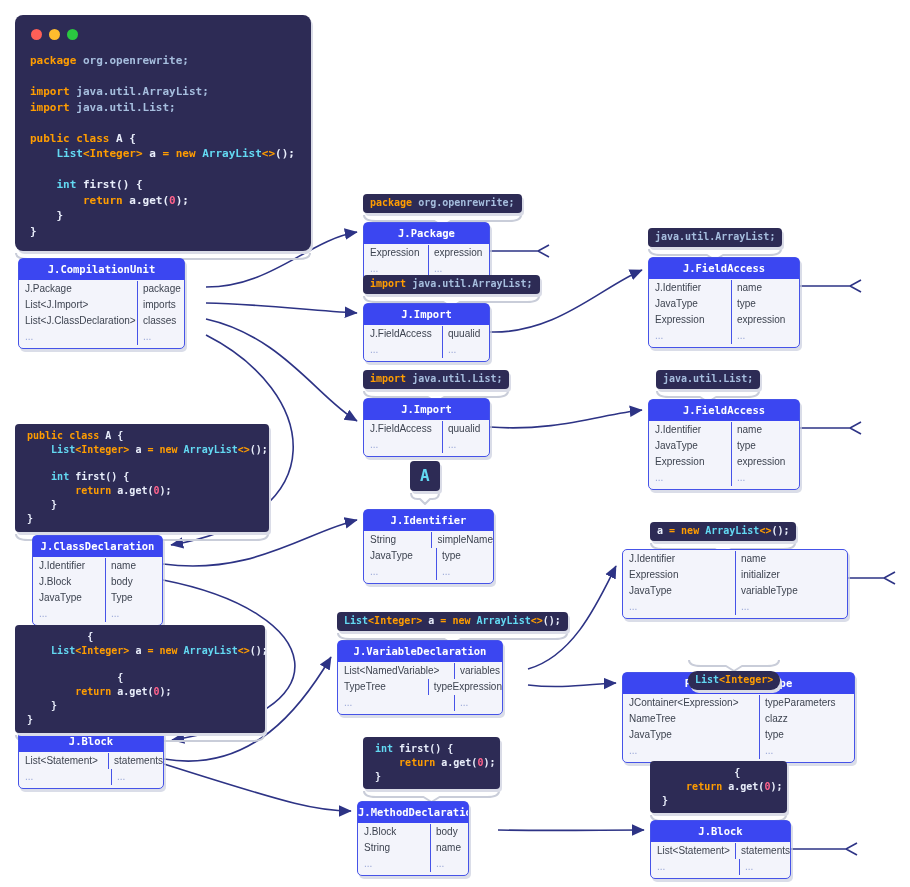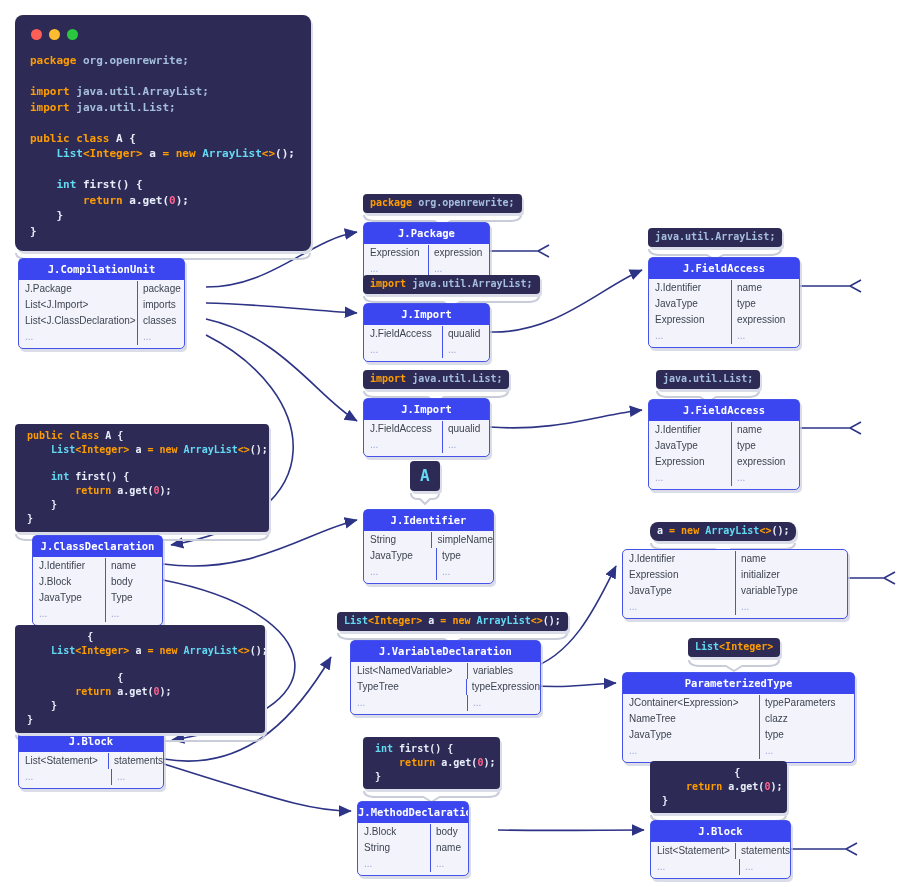--- a/index.html
+++ b/index.html
@@ -236,21 +236,21 @@
           <div class="row">
             <span class="l" style="width: 72px;">JavaType</span>
             <span class="r">type</span>
           </div>
           <div class="row">
             <span class="l cell-dots" style="width: 72px;">...</span>
             <span class="r cell-dots">...</span>
           </div>
         </div>
       </div>
-      <div class="node" style="left: 337px; top: 640px; width: 191px; margin-left: 13px;">
+      <div class="node" style="left: 337px; top: 640px; width: 166px;">
         <div class="hd">J.VariableDeclaration</div>
         <div class="rows">
           <div class="row">
             <span class="l" style="width: 116px;">List&lt;NamedVariable&gt;</span>
             <span class="r">variables</span>
           </div>
           <div class="row">
             <span class="l" style="width: 116px;">TypeTree</span>
             <span class="r">typeExpression</span>
           </div>
@@ -335,18 +335,18 @@
   <div id="snips-root">
       <div class="snippet" style="left: 363px; top: 194px;"><div><span class="t-kw">package</span><span class="t-pl"> org.openrewrite;</span></div></div>
       <div class="snippet" style="left: 363px; top: 275px;"><div><span class="t-kw">import</span><span class="t-pl"> java.util.ArrayList;</span></div></div>
       <div class="snippet" style="left: 363px; top: 370px;"><div><span class="t-kw">import</span><span class="t-pl"> java.util.List;</span></div></div>
       <div class="snippet" style="left: 648px; top: 228px;"><div><span class="t-pl">java.util.ArrayList;</span></div></div>
       <div class="snippet" style="left: 656px; top: 370px;"><div><span class="t-pl">java.util.List;</span></div></div>
       <div class="snippet big" style="left: 410px; top: 461px;"><div><span class="t-ty">A</span></div></div>
       <div class="snippet multi" style="left: 15px; top: 424px; width: 254px;"><div><span class="t-kw">public class</span><span class="t-wt"> A {</span></div><div><span class="t-wt">    </span><span class="t-ty">List</span><span class="t-kw">&lt;Integer&gt;</span><span class="t-wt"> a </span><span class="t-kw">= new</span><span class="t-wt"> </span><span class="t-ty">ArrayList</span><span class="t-kw">&lt;&gt;</span><span class="t-wt">();</span></div><div>&nbsp;</div><div><span class="t-wt">    </span><span class="t-ty">int</span><span class="t-wt"> first() {</span></div><div><span class="t-wt">        </span><span class="t-kw">return</span><span class="t-wt"> a.get(</span><span class="t-num">0</span><span class="t-wt">);</span></div><div><span class="t-wt">    }</span></div><div><span class="t-wt">}</span></div></div>
       <div class="snippet multi" style="left: 15px; top: 625px; width: 250px;"><div><span class="t-wt">          {</span></div><div><span class="t-wt">    </span><span class="t-ty">List</span><span class="t-kw">&lt;Integer&gt;</span><span class="t-wt"> a </span><span class="t-kw">= new</span><span class="t-wt"> </span><span class="t-ty">ArrayList</span><span class="t-kw">&lt;&gt;</span><span class="t-wt">();</span></div><div>&nbsp;</div><div><span class="t-wt">               {</span></div><div><span class="t-wt">        </span><span class="t-kw">return</span><span class="t-wt"> a.get(</span><span class="t-num">0</span><span class="t-wt">);</span></div><div><span class="t-wt">    }</span></div><div><span class="t-wt">}</span></div></div>
       <div class="snippet" style="left: 337px; top: 612px;"><div><span class="t-ty">List</span><span class="t-kw">&lt;Integer&gt;</span><span class="t-wt"> a </span><span class="t-kw">= new</span><span class="t-wt"> </span><span class="t-ty">ArrayList</span><span class="t-kw">&lt;&gt;</span><span class="t-wt">();</span></div></div>
-      <div class="snippet" style="left: 650px; top: 522px; border-radius: 8px;"><div><span class="t-wt">a </span><span class="t-kw">= new</span><span class="t-wt"> </span><span class="t-ty">ArrayList</span><span class="t-kw">&lt;&gt;</span><span class="t-wt">();</span></div></div>
-      <div class="snippet" style="left: 688px; top: 638px;"><div><span class="t-ty">List</span><span class="t-kw">&lt;Integer&gt;</span></div></div>
+      <div class="snippet" style="left: 650px; top: 522px;"><div><span class="t-wt">a </span><span class="t-kw">= new</span><span class="t-wt"> </span><span class="t-ty">ArrayList</span><span class="t-kw">&lt;&gt;</span><span class="t-wt">();</span></div></div>
+      <div class="snippet" style="left: 688px; top: 671px; border-radius: 9px;"><div><span class="t-ty">List</span><span class="t-kw">&lt;Integer&gt;</span></div></div>
       <div class="snippet multi" style="left: 363px; top: 737px; width: 137px;"><div><span class="t-ty">int</span><span class="t-wt"> first() {</span></div><div><span class="t-wt">    </span><span class="t-kw">return</span><span class="t-wt"> a.get(</span><span class="t-num">0</span><span class="t-wt">);</span></div><div><span class="t-wt">}</span></div></div>
       <div class="snippet multi" style="left: 650px; top: 761px; width: 137px;"><div><span class="t-wt">            {</span></div><div><span class="t-wt">    </span><span class="t-kw">return</span><span class="t-wt"> a.get(</span><span class="t-num">0</span><span class="t-wt">);</span></div><div><span class="t-wt">}</span></div></div>
     </div>
 </div>
 
 </body></html>

